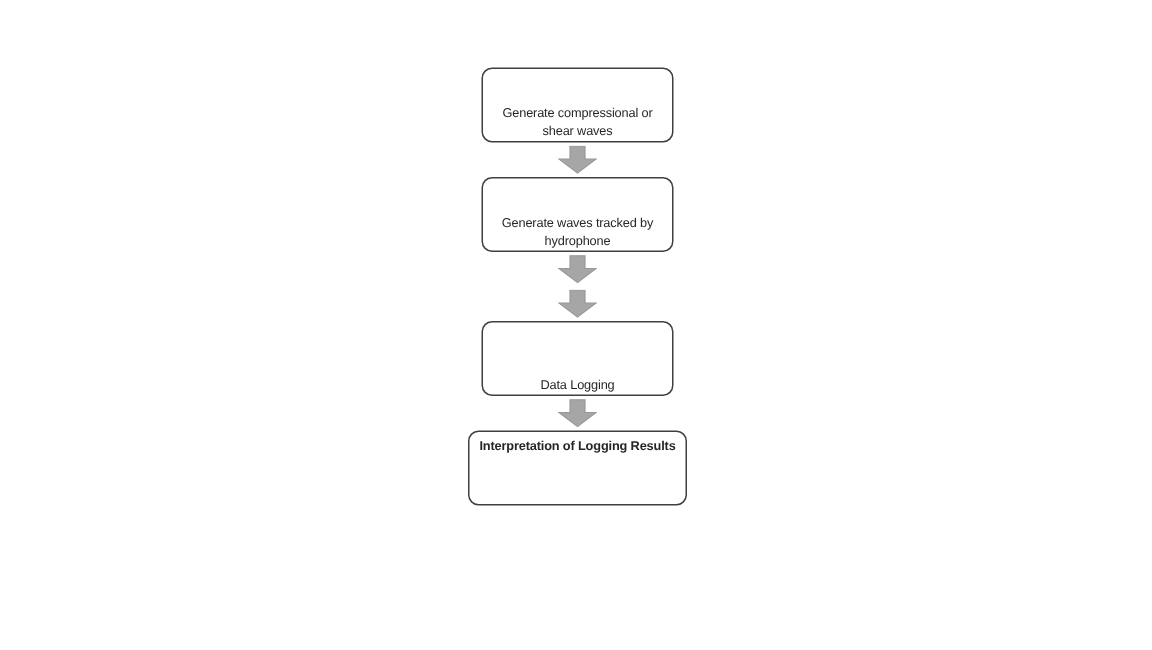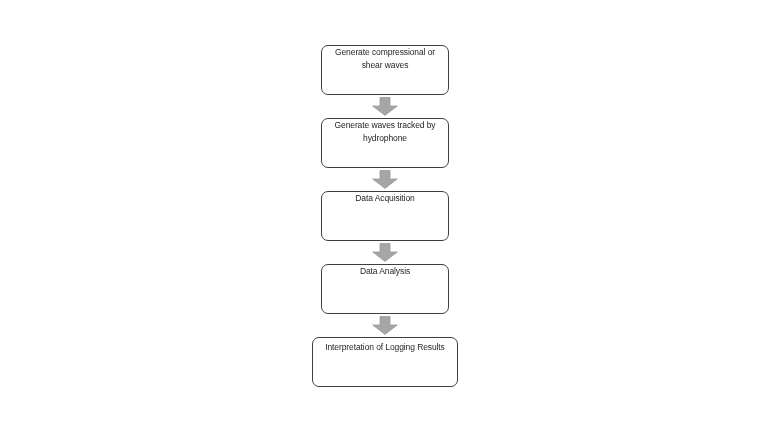--- a/index.html
+++ b/index.html
@@ -30,38 +30,39 @@
     flex-direction: column;
     align-items: center;
   }
   .flow-box {
     width: 128px;
     height: 50px;
     background: var(--box-fill);
     border: 1px solid var(--box-border);
     border-radius: 7px;
     display: flex;
-    align-items: flex-start;
+    align-items: flex-end;
     justify-content: center;
     text-align: center;
     padding: 0 8px;
   }
   .flow-box .flow-label {
     font-size: 8.5px;
     line-height: 1.5;
     letter-spacing: -0.1px;
     color: var(--text);
   }
   .flow-box.wide {
     width: 146px;
     align-items: flex-start;
     padding: 3px 3px 0 3px;
   }
   .flow-box.wide .flow-label {
     white-space: nowrap;
+    font-weight: bold;
   }
   .flow-arrow {
     height: 19px;
     margin: 2px 0;
     display: flex;
     align-items: center;
     justify-content: center;
   }
   .flow-arrow svg { display: block; }
   .flow-arrow polygon {
@@ -89,32 +90,29 @@
     <div class="flow-box">
       <span class="flow-label">Generate waves tracked by hydrophone</span>
     </div>
 
     <div class="flow-arrow">
       <svg width="26" height="19" viewBox="0 0 26 19" aria-hidden="true">
         <polygon points="8,0.5 18,0.5 18,9 25.3,9 13,18.4 0.7,9 8,9"></polygon>
       </svg>
     </div>
 
-    <div class="flow-box">
-      <span class="flow-label">Data Acquisition</span>
-    </div>
 
     <div class="flow-arrow">
       <svg width="26" height="19" viewBox="0 0 26 19" aria-hidden="true">
         <polygon points="8,0.5 18,0.5 18,9 25.3,9 13,18.4 0.7,9 8,9"></polygon>
       </svg>
     </div>
 
     <div class="flow-box">
-      <span class="flow-label">Data Analysis</span>
+      <span class="flow-label">Data Logging</span>
     </div>
 
     <div class="flow-arrow">
       <svg width="26" height="19" viewBox="0 0 26 19" aria-hidden="true">
         <polygon points="8,0.5 18,0.5 18,9 25.3,9 13,18.4 0.7,9 8,9"></polygon>
       </svg>
     </div>
 
     <div class="flow-box wide">
       <span class="flow-label">Interpretation of Logging Results</span>

